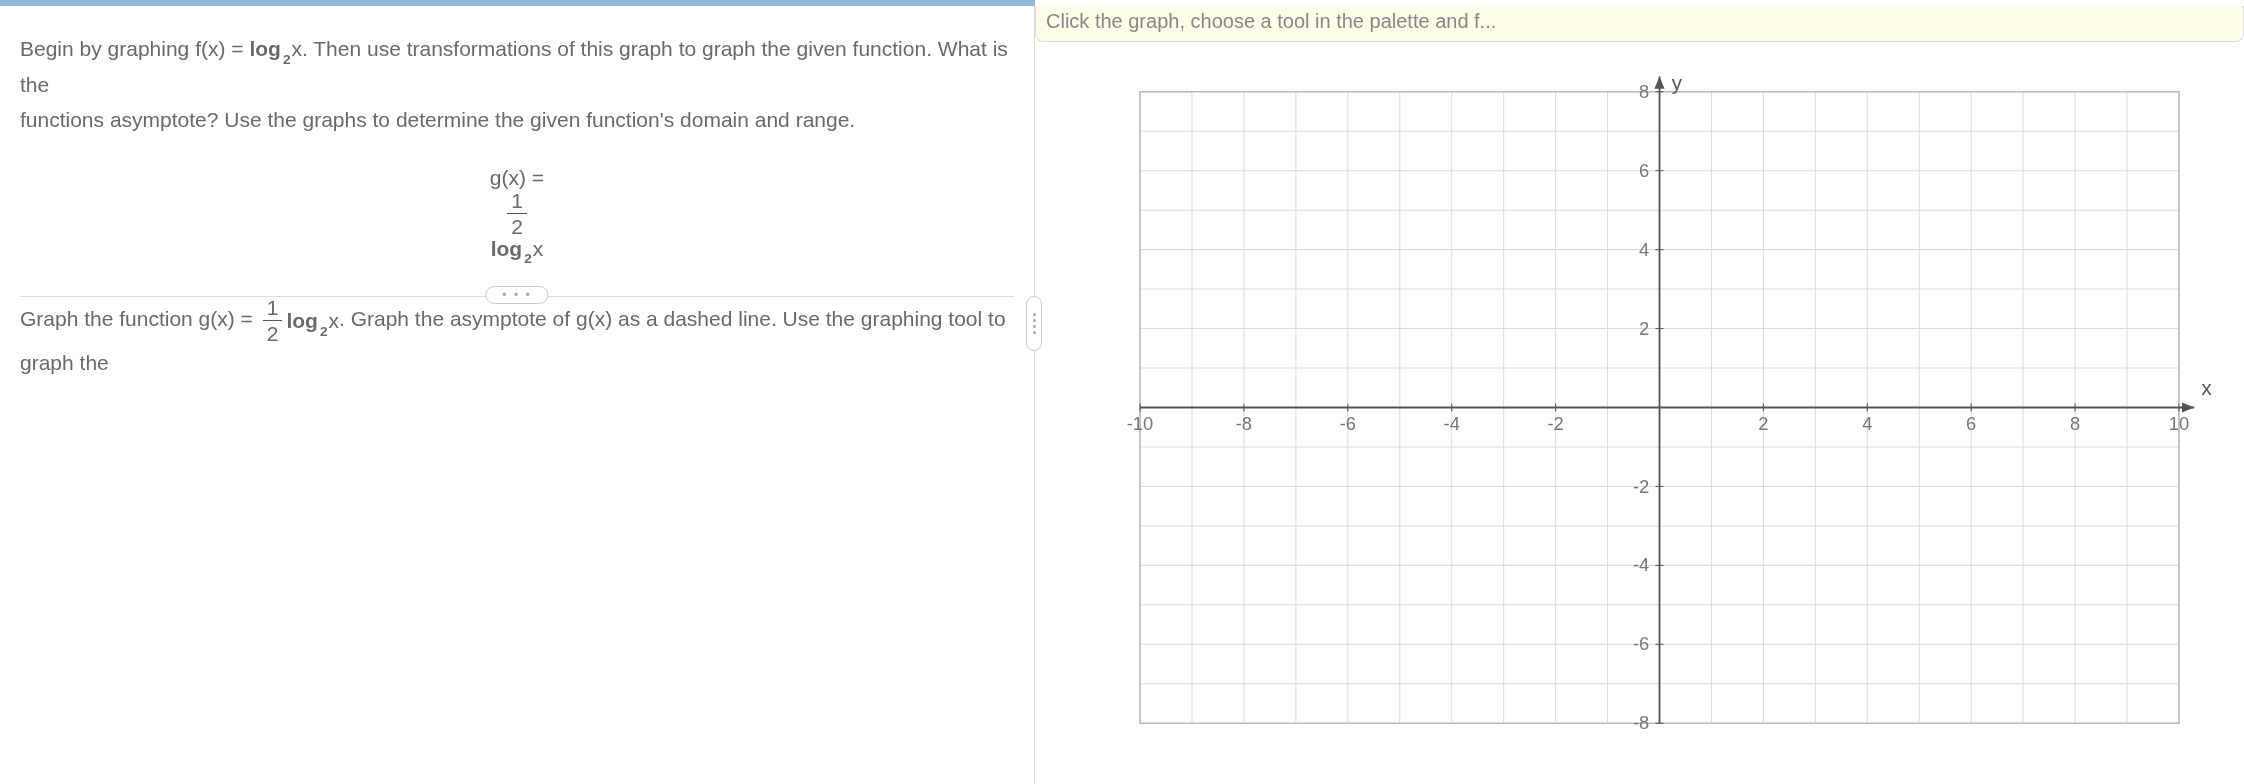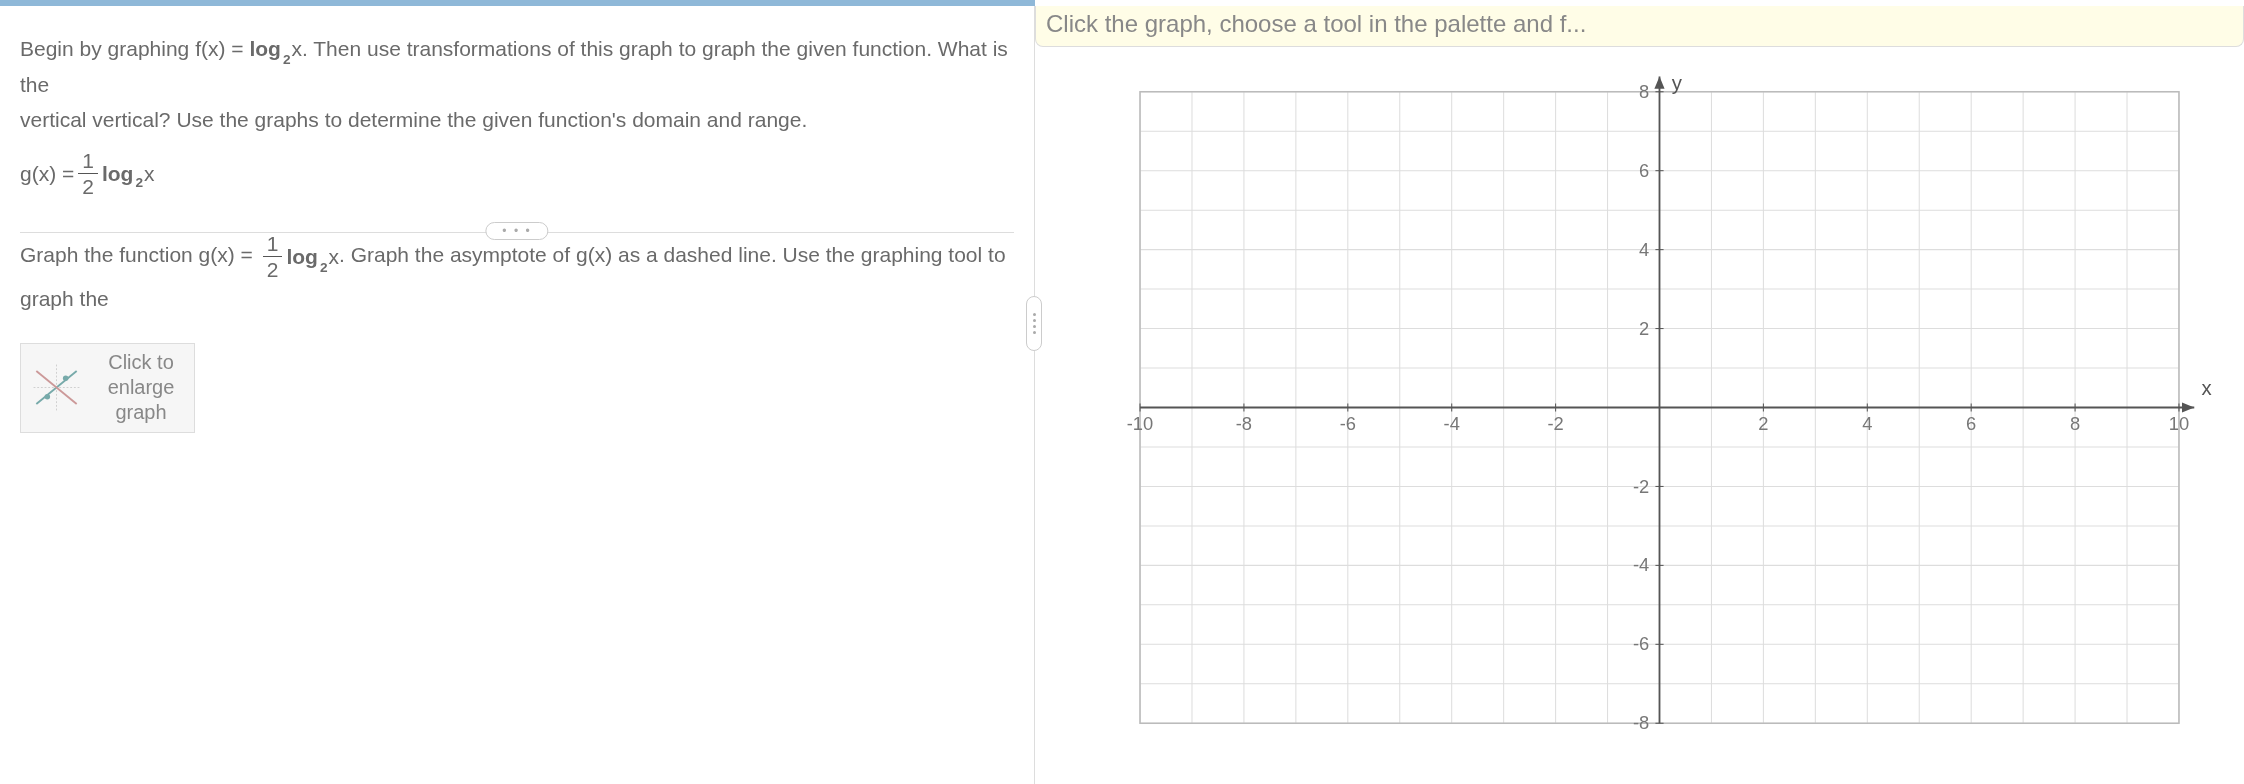--- a/index.html
+++ b/index.html
@@ -35,34 +35,35 @@
   .hint {
     position: absolute;
     top: 0;
     left: 0;
     right: 0;
     background: #fffde7;
     border: 1px solid #ddd;
     border-top: none;
     border-radius: 0 0 8px 8px;
     padding: 4px 10px 8px 10px;
-    font-size: 24px;
+    font-size: 20px;
     color: #888;
     white-space: nowrap;
     overflow: hidden;
   }
   .question-text {
     line-height: 1.7;
     color: #6a6a6a;
   }
   .equation {
-    margin-top: 12px;
+    margin-top: 28px;
     display: flex;
     align-items: center;
     color: #6a6a6a;
+    flex-direction: column;
   }
   .frac {
     display: inline-flex;
     flex-direction: column;
     align-items: center;
     vertical-align: middle;
     margin: 0 4px;
     line-height: 1;
   }
   .frac .num { border-bottom: 1.5px solid #555; padding: 0 4px 2px; }
@@ -157,21 +158,21 @@
 
     <div class="question-text">
       <div>
         <span>Begin by graphing f(x) = </span>
         <span class="log-expr bold">
           <span>log</span>
           <span class="base">2</span>
           <span style="font-weight:normal">x</span>
         </span><span>. Then use transformations of this graph to graph the given function. What is the</span>
       </div>
-      <div>vertical vertical? Use the graphs to determine the given function's domain and range.</div>
+      <div>functions asymptote? Use the graphs to determine the given function's domain and range.</div>
     </div>
 
     <div class="equation">
       <span>g(x) = </span>
       <span class="frac">
         <span class="num">1</span>
         <span class="den">2</span>
       </span>
       <span class="log-expr bold">
         <span>log</span>
@@ -194,37 +195,20 @@
           </span>
           <span class="log-expr bold">
             <span>log</span>
             <span class="base">2</span>
             <span style="font-weight:normal">x</span>
           </span>
         </span><span>. Graph  the asymptote of g(x) as a dashed line. Use the graphing tool to graph the</span>
       </div>
     </div>
 
-    <div class="enlarge-btn">
-      <div class="thumb">
-        <svg viewBox="0 0 60 60">
-          <line x1="30" y1="5" x2="30" y2="55" stroke="#ccc" stroke-width="1" stroke-dasharray="2,2"></line>
-          <line x1="5" y1="30" x2="55" y2="30" stroke="#ccc" stroke-width="1" stroke-dasharray="2,2"></line>
-          <line x1="8" y1="48" x2="52" y2="12" stroke="#7aa" stroke-width="2"></line>
-          <line x1="8" y1="12" x2="52" y2="48" stroke="#c99" stroke-width="2"></line>
-          <circle cx="20" cy="40" r="3" fill="#7aa"></circle>
-          <circle cx="40" cy="20" r="3" fill="#7aa"></circle>
-        </svg>
-      </div>
-      <div class="label">
-        <div>Click to</div>
-        <div>enlarge</div>
-        <div>graph</div>
-      </div>
-    </div>
 
     <div class="drag-handle">
       <span></span>
         <span></span>
         <span></span>
         <span></span>
     </div>
   </div>
 
   <div class="right">

